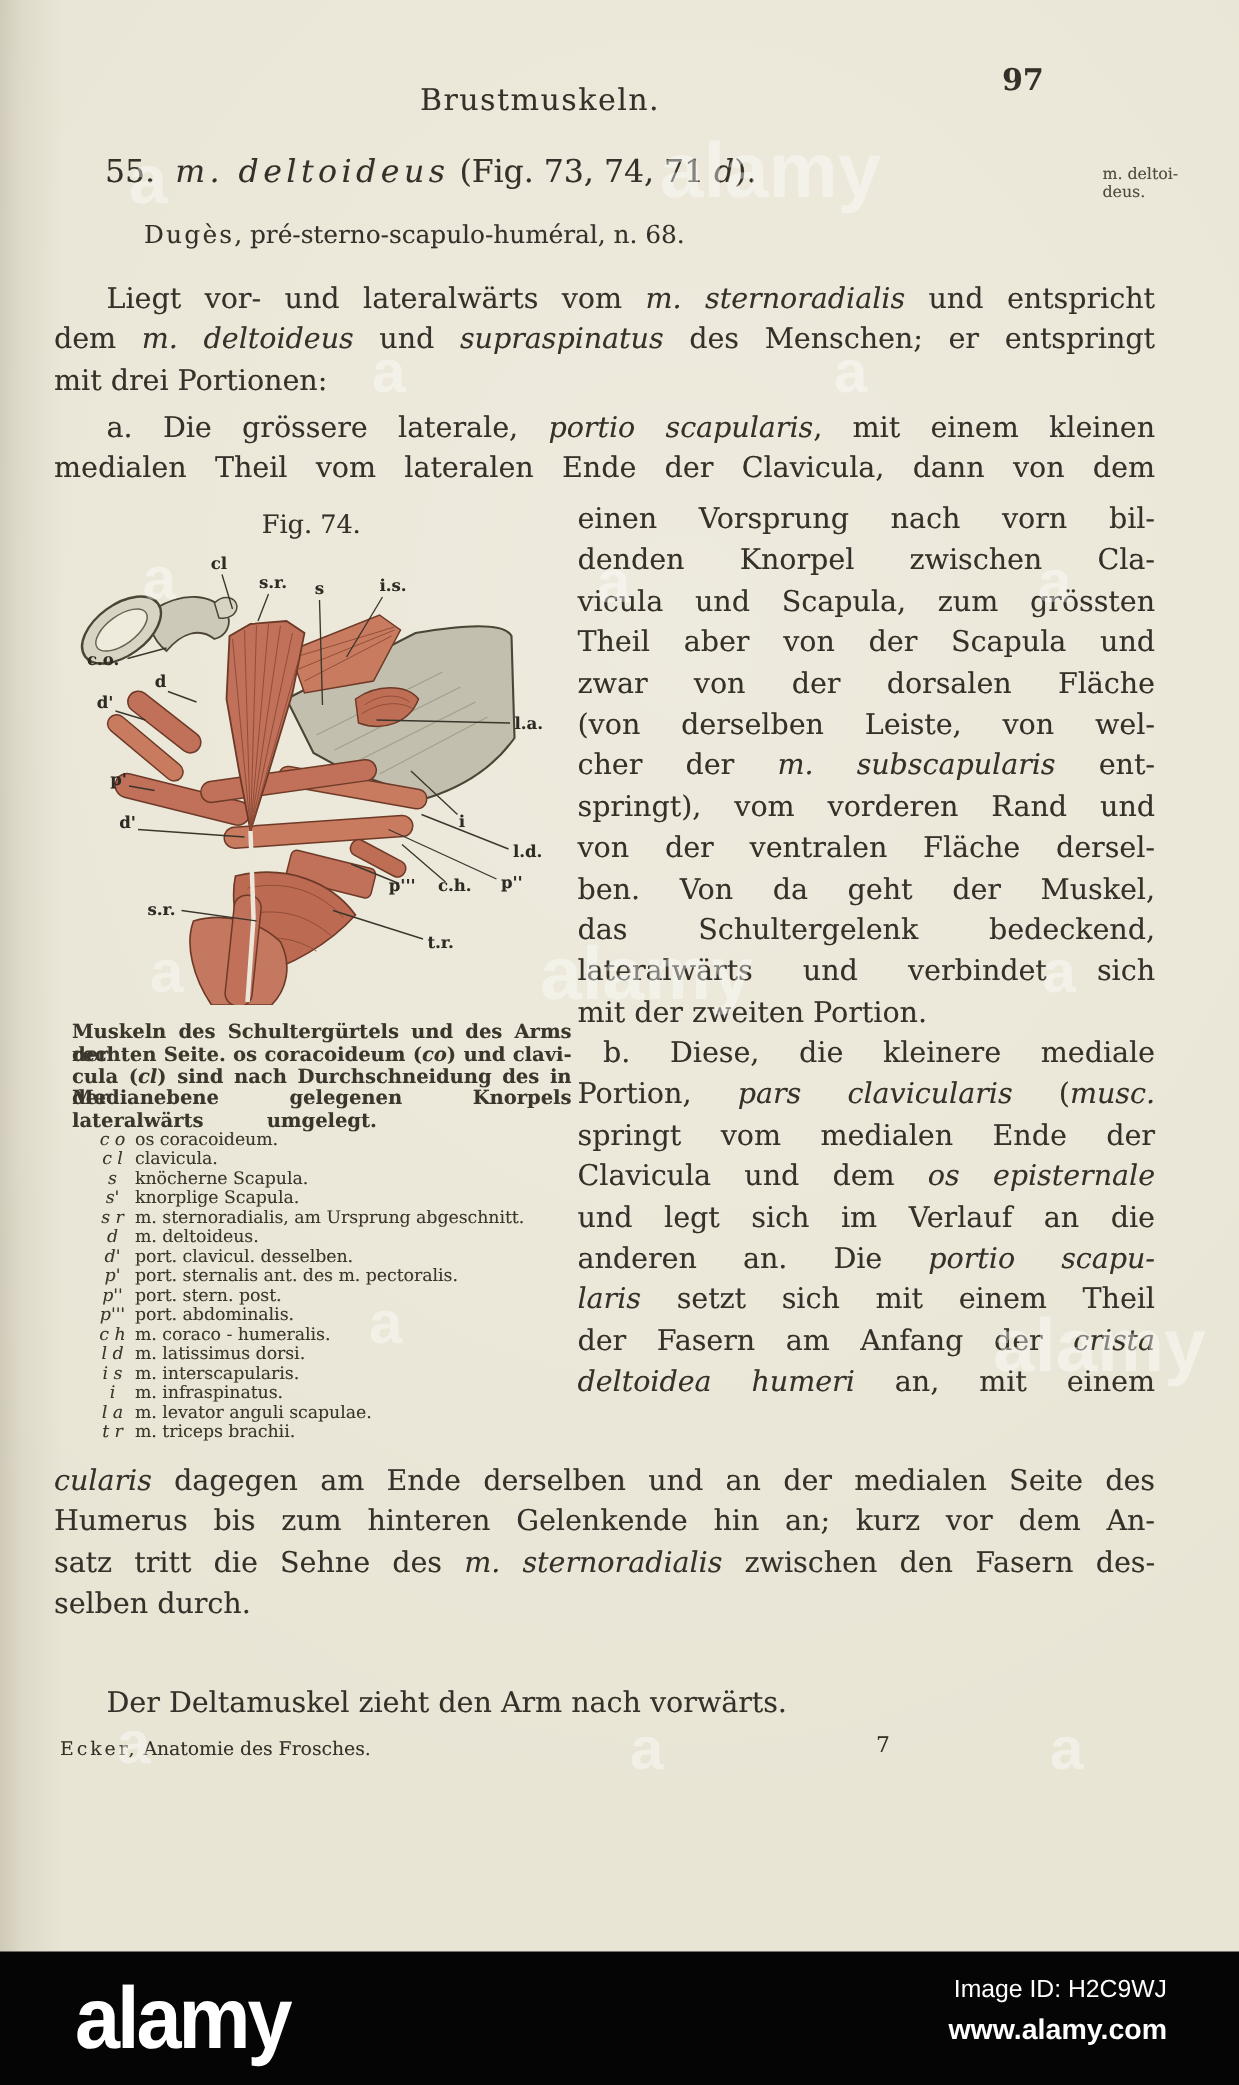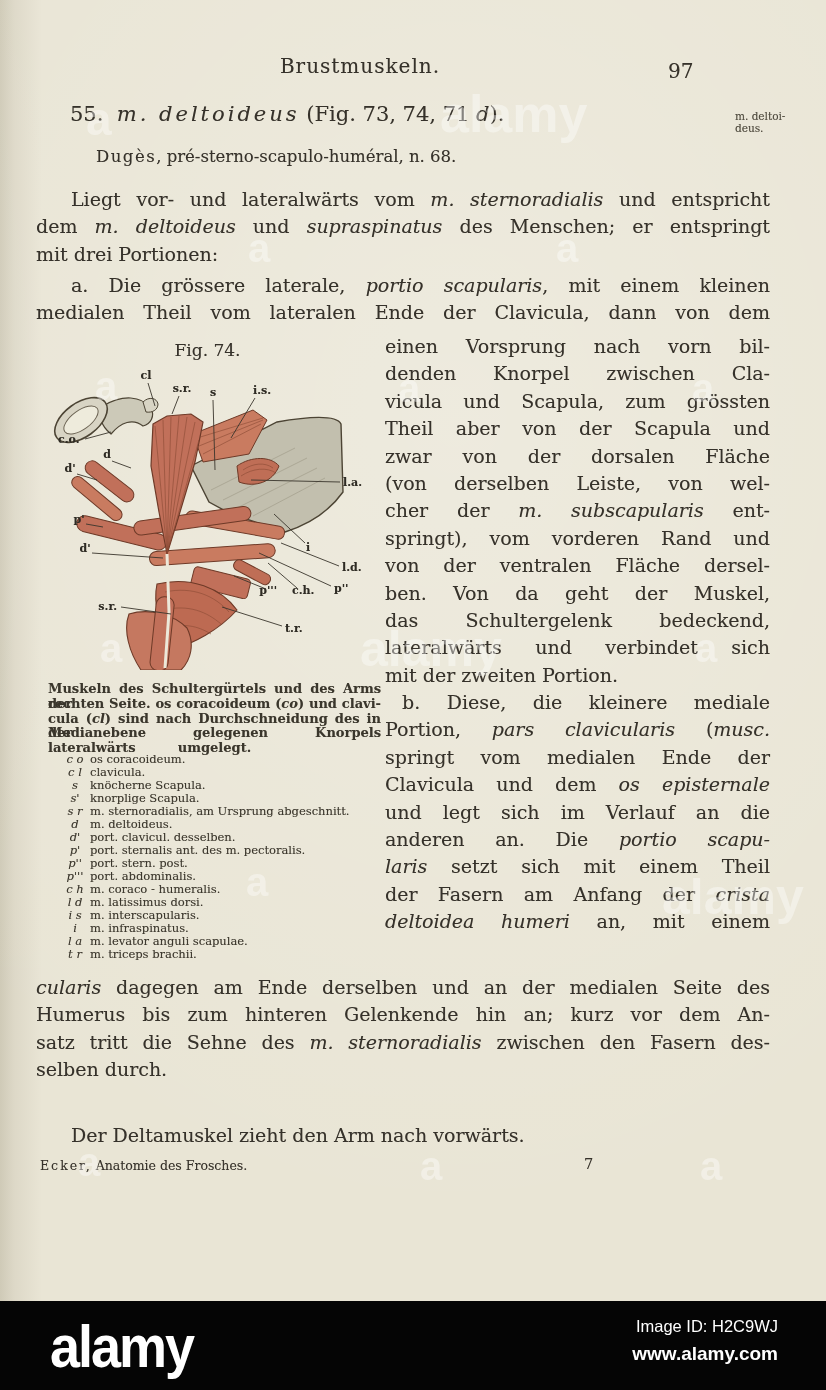--- a/index.html
+++ b/index.html
@@ -9,21 +9,21 @@
       radial-gradient(130% 95% at 55% 30%, rgba(255,255,255,0.22), rgba(0,0,0,0) 62%),
       linear-gradient(90deg, #cfcab7 0px, #ddd8c7 14px, #e9e5d5 42px),
       #e9e5d5;
     font-family:"DejaVu Serif", serif;
     color:#35312a;
     text-shadow:0.2px 0.2px 0.3px rgba(55,45,32,.3);
   }
   .abs{position:absolute;}
   
   .hdr-title{top:54px;left:240px;width:240px;text-align:center;font-size:20px;letter-spacing:1px;}
-  .hdr-page{top:59px;left:668px;font-size:20px;}
+  .hdr-page{top:41px;left:668px;font-size:20px;font-weight:bold;}
   
   .margin-note{top:110px;left:735px;width:74px;font-size:10.5px;line-height:12px;color:#4e4a3e;}
   
   .heading{top:102px;left:70px;width:560px;font-size:21px;}
   .subheading{top:147px;left:96px;width:560px;font-size:16.5px;}
   
   .para{left:36px;width:734px;font-size:19px;}
   .para .ln,.rcol .ln{height:27.4px;line-height:27.4px;}
   .p1{top:186px;}
   .p2{top:272px;}

